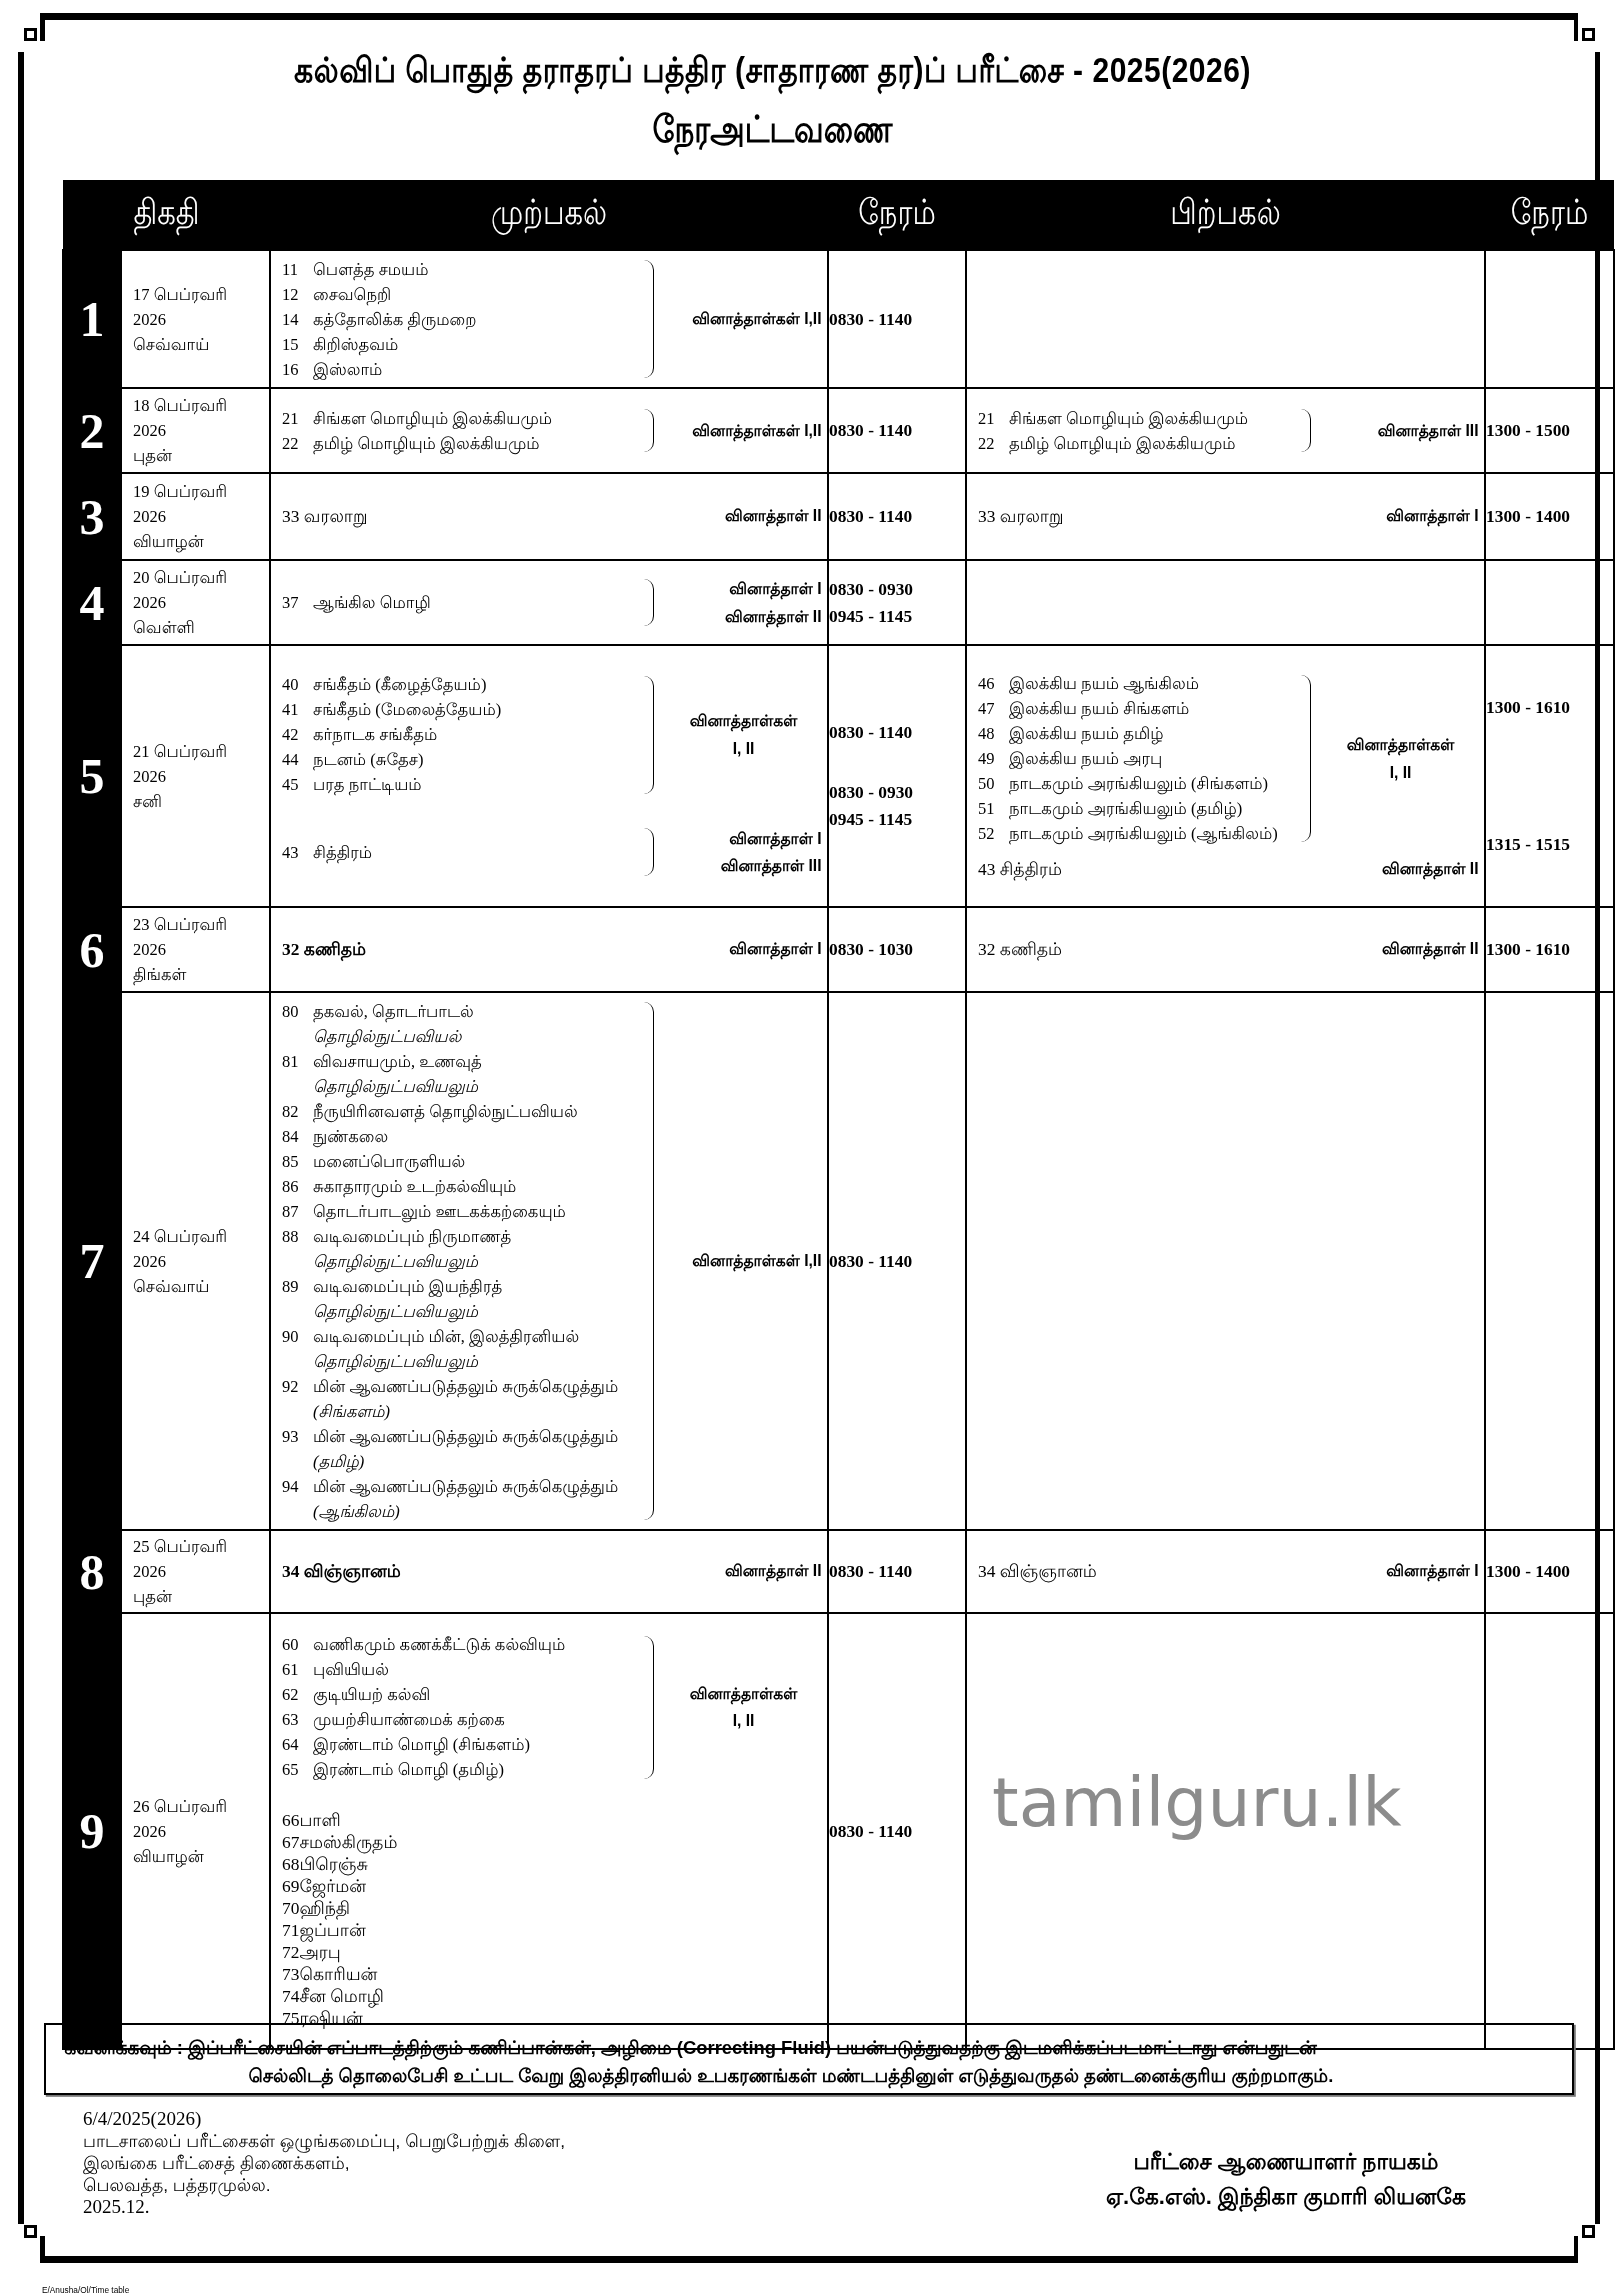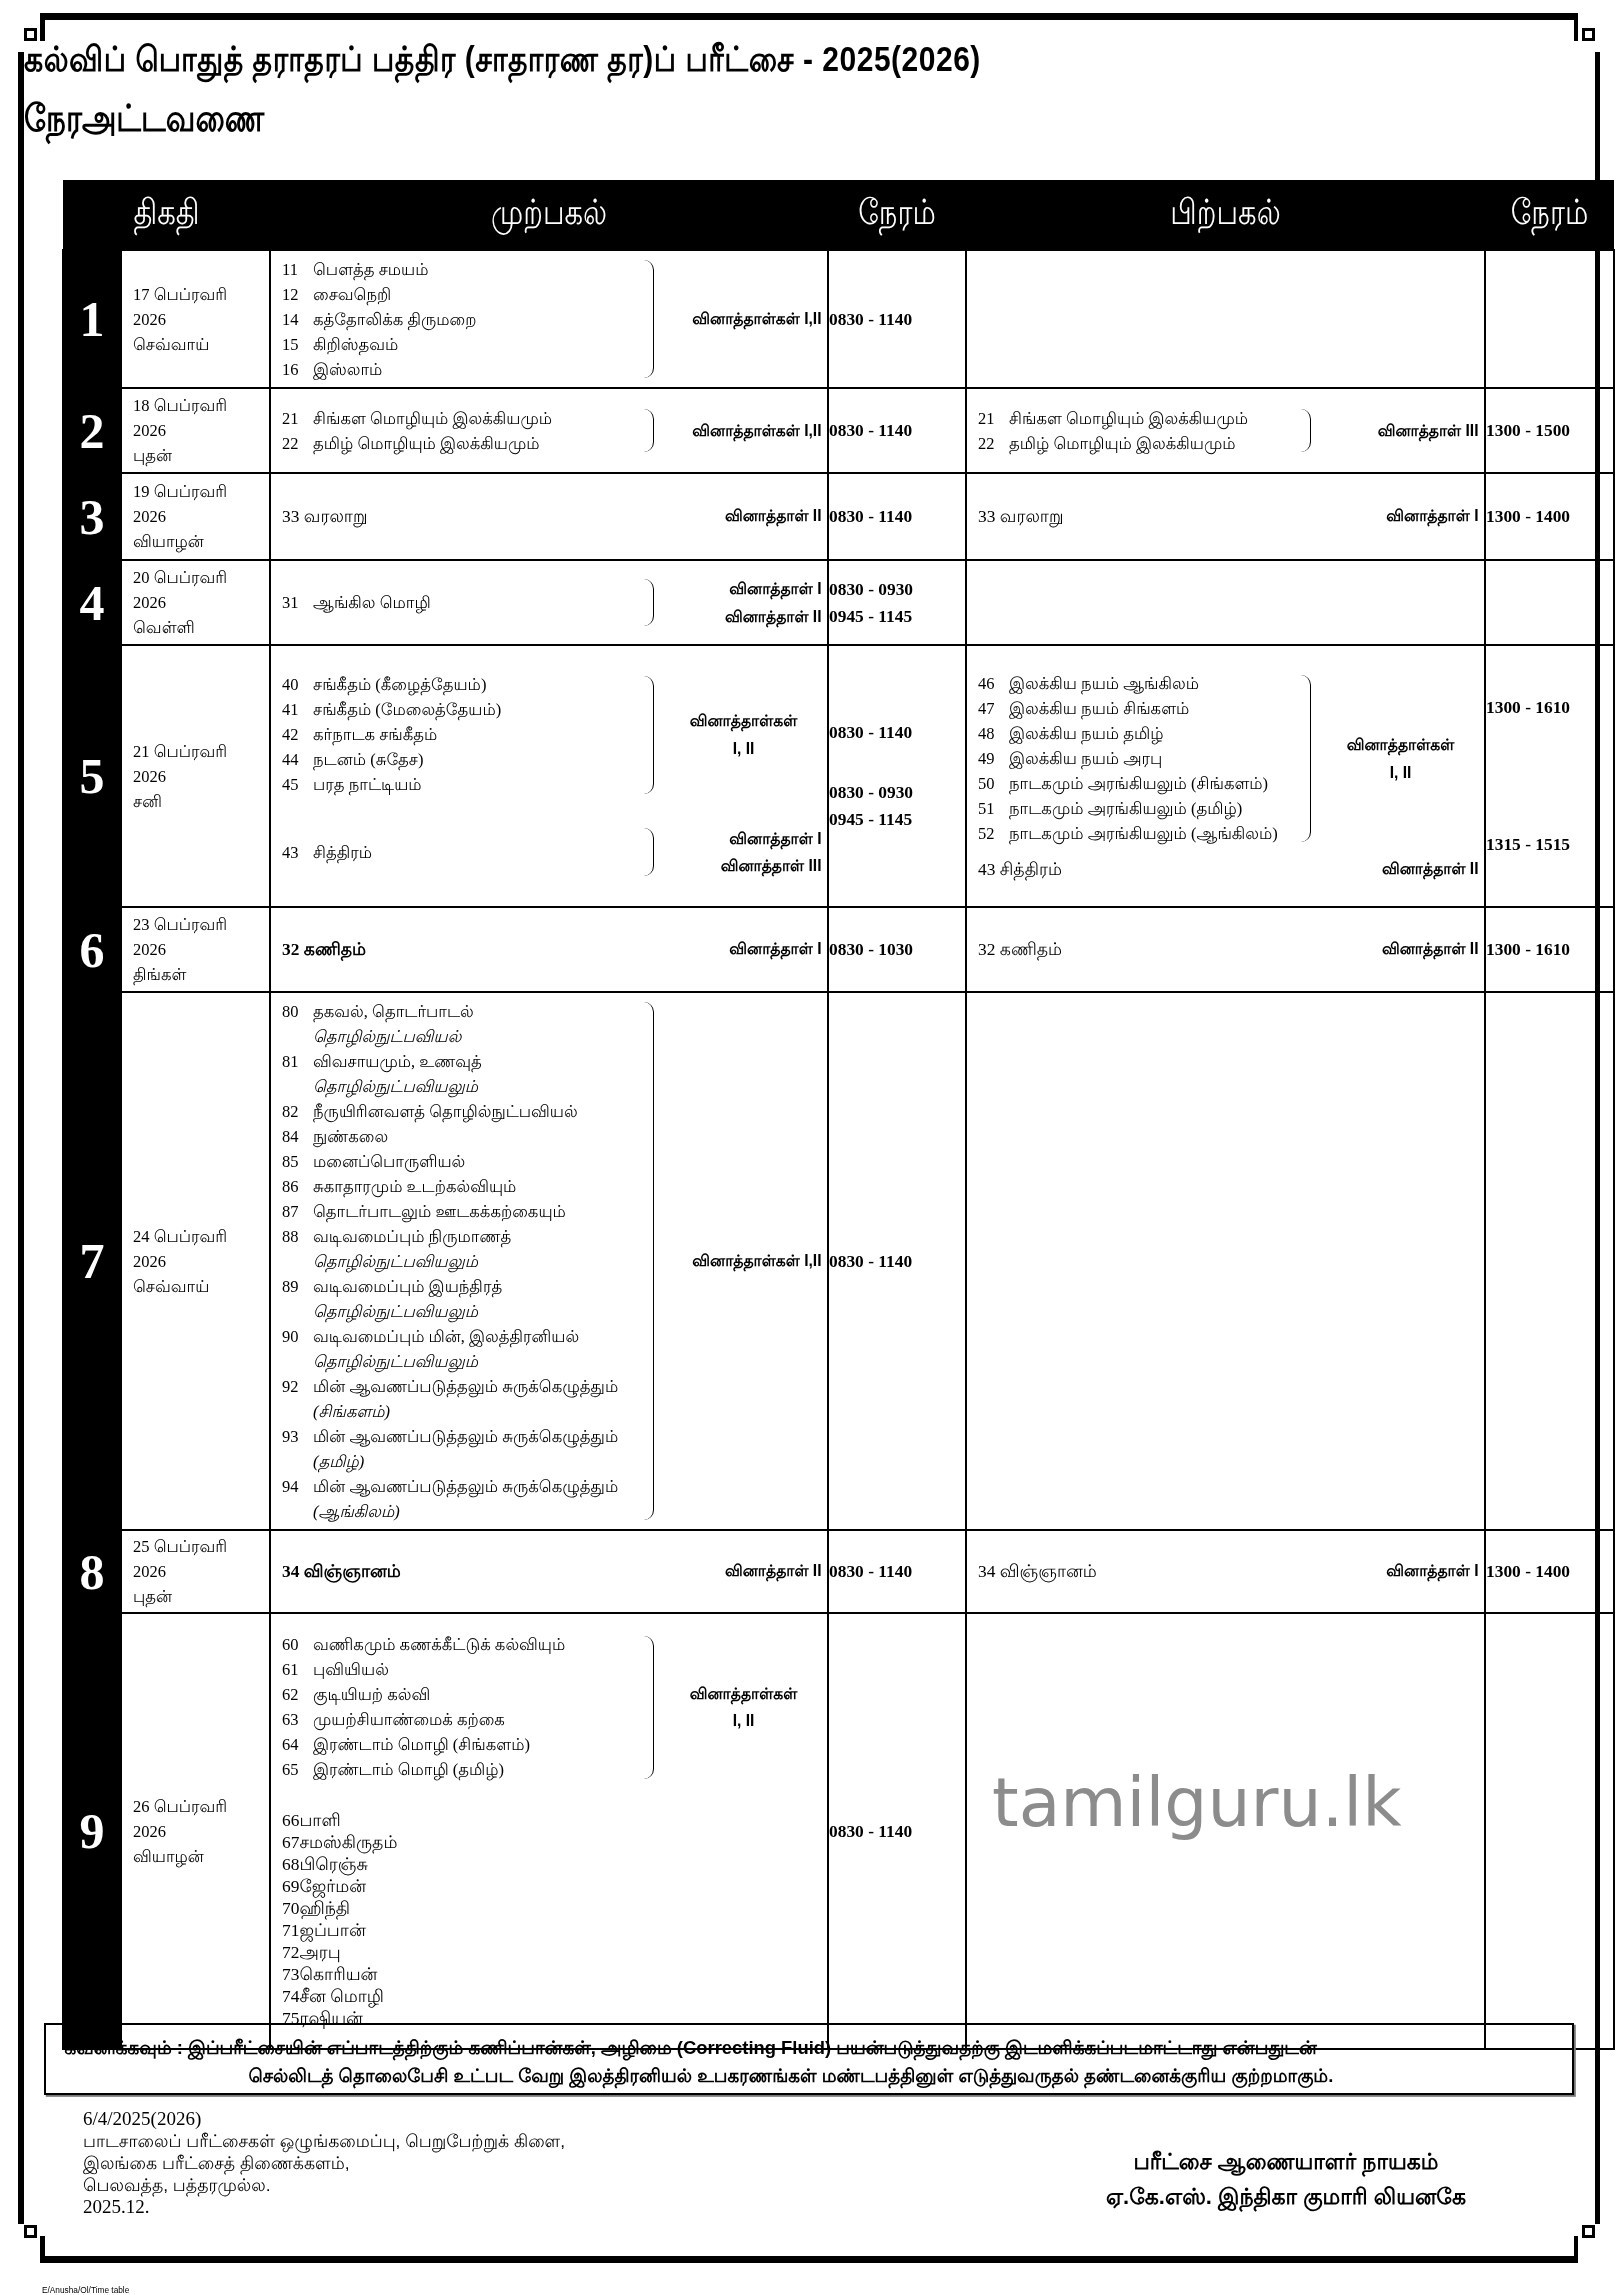--- a/index.html
+++ b/index.html
@@ -13,21 +13,21 @@
   .frame-top { position: absolute; left: 22px; top: 0; right: 22px; height: 7.3px; background: #000; }
   .frame-bottom { position: absolute; left: 22px; bottom: 0; right: 22px; height: 7.3px; background: #000; }
   .frame-left { position: absolute; left: 0; top: 39px; bottom: 39px; width: 5.5px; background: #000; }
   .frame-right { position: absolute; right: 0; top: 39px; bottom: 39px; width: 5.5px; background: #000; }
   .corner { position: absolute; width: 27.5px; height: 42px; }
   .corner .v { position: absolute; width: 4.6px; background: #000; }
   .corner .h { position: absolute; height: 4.6px; background: #000; }
   .corner .box { position: absolute; width: 13px; height: 13px; border: 3.7px solid #000; }
 
   
-  .header { position: absolute; left: 24px; top: 8px; width: 1497px; height: 161px; }
+  .header { position: absolute; left: 24px; top: 19px; width: 1497px; height: 161px; text-align: center; }
   .title-main {
     font-family: "Liberation Sans", "DejaVu Sans", sans-serif; font-weight: bold;
     font-size: 30px; letter-spacing: 0.5px; margin-top: 35px; transform: scaleY(1.15);
   }
   .title-sub {
     font-family: "Liberation Sans", "DejaVu Sans", sans-serif; font-weight: bold;
     font-size: 31px; margin-top: 20px; transform: scaleY(1.2);
   }
 
   
@@ -230,21 +230,21 @@
       <tr style="height: 85px;">
         <td class="num">4</td>
        <td class="date">
          <div>20 பெப்ரவரி</div>
          <div>2026</div>
          <div>வெள்ளி</div>
        </td>
        <td class="cell">
           <div class="grp">
       <div class="items">
-              <div class="it"><span class="n">31</span><span>ஆங்கில மொழி</span></div>
+              <div class="it"><span class="n">37</span><span>ஆங்கில மொழி</span></div>
             </div>
       <div class="brace"></div>
       <div class="label">வினாத்தாள் I
 வினாத்தாள் II</div>
     </div>
         </td>
        <td class="time"><div>0830  -  0930
 0945  -  1145</div></td>
        <td class="cell"></td>
        <td class="time"></td>

